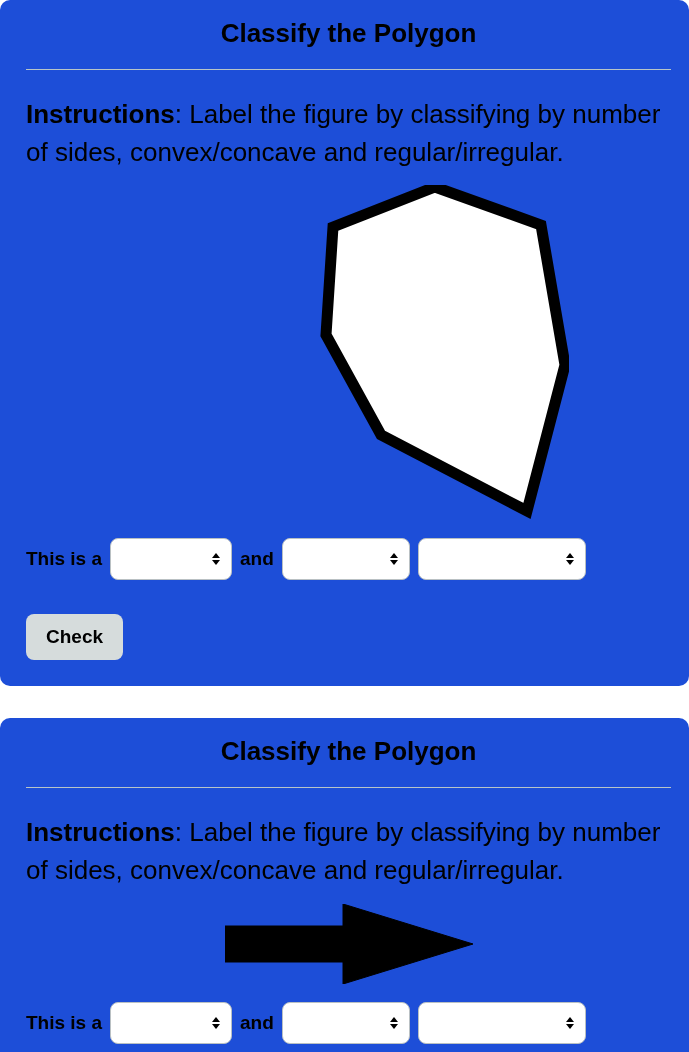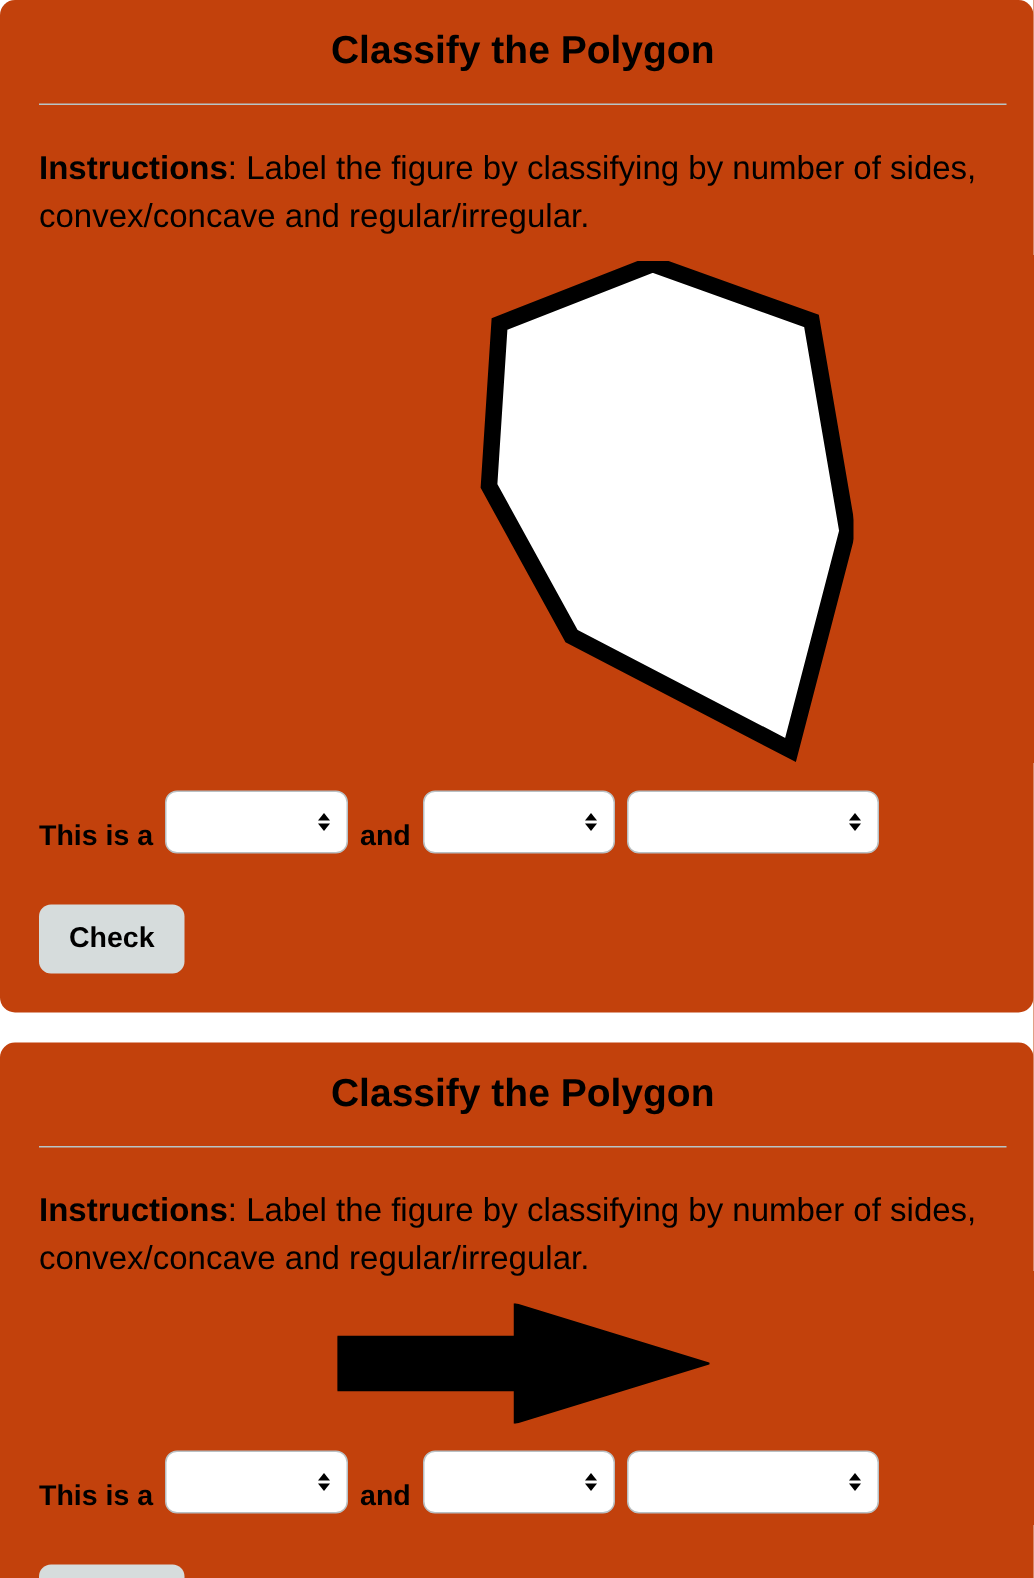--- a/index.html
+++ b/index.html
@@ -6,55 +6,55 @@
       box-sizing: border-box;
       margin: 0;
       padding: 0;
     }
     body {
       font-family: -apple-system, BlinkMacSystemFont, "Segoe UI", Helvetica, Arial, sans-serif;
       background: #ffffff;
       width: 689px;
     }
     .card {
-      background: #c2410c;
+      background: #1d4ed8;
       border-radius: 10px;
       padding: 0 18px 26px 26px;
-      margin-bottom: 20px;
+      margin-bottom: 32px;
     }
     .card-title {
       text-align: center;
       font-size: 26px;
       font-weight: 800;
       color: #000;
       padding: 18px 0 20px 0;
     }
     .divider {
       border: none;
       border-top: 1px solid #b8c5c7;
       margin: 0 0 26px 0;
     }
     .instructions {
-      font-size: 22px;
+      font-size: 26px;
       line-height: 1.45;
       color: #000;
       margin-bottom: 14px;
     }
     .instructions-label {
       font-weight: 800;
     }
     .figure-area {
       display: flex;
       justify-content: center;
       align-items: center;
       margin-bottom: 18px;
     }
     .sentence-row {
       display: flex;
-      align-items: flex-end;
+      align-items: center;
       font-size: 19px;
       font-weight: 600;
       color: #000;
       gap: 8px;
       flex-wrap: nowrap;
       margin-bottom: 34px;
     }
     .select-wrap {
       position: relative;
       display: inline-flex;

